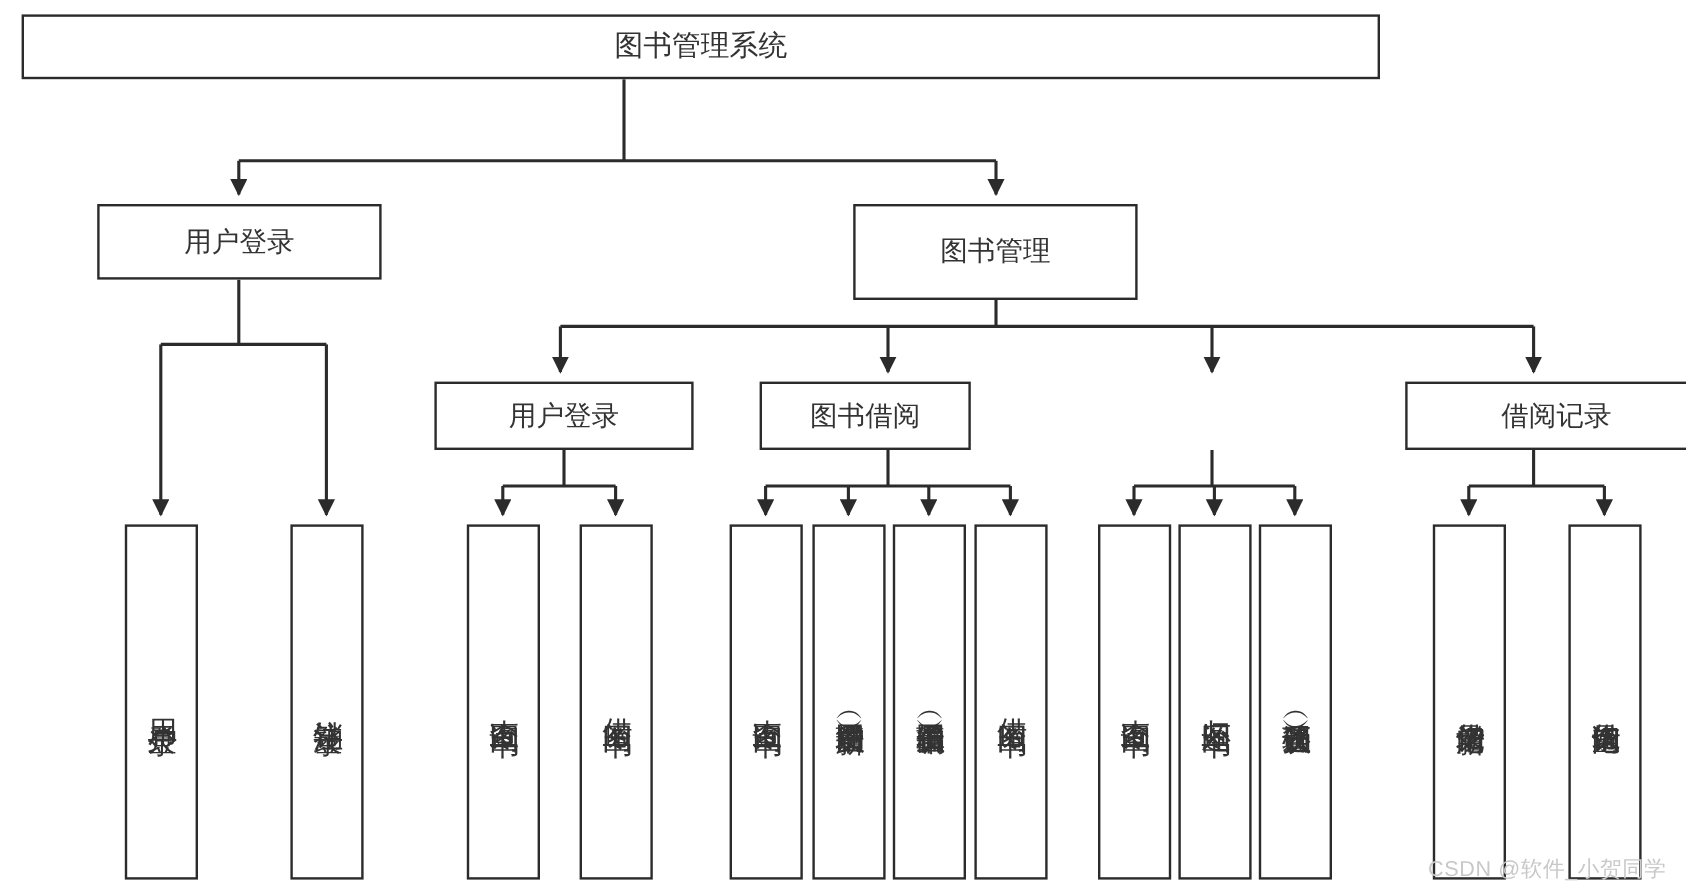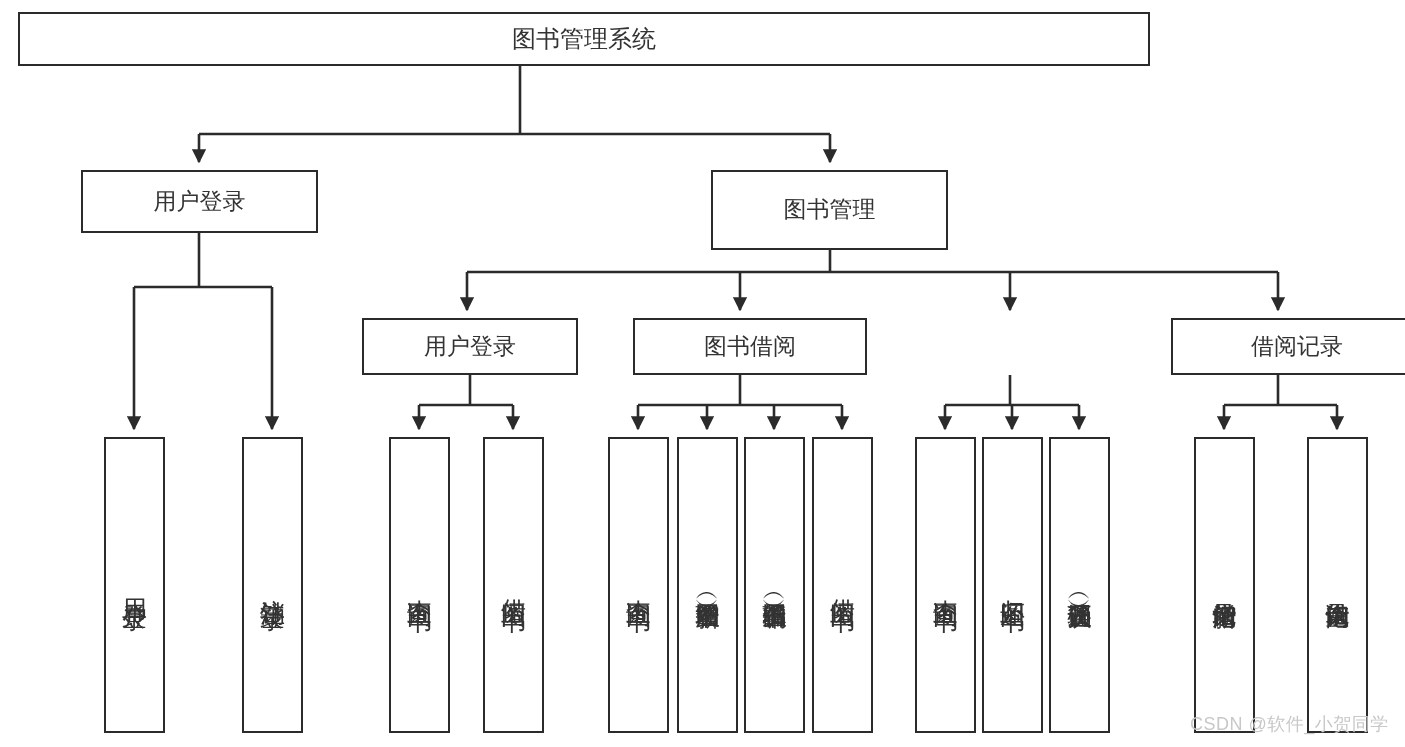--- a/index.html
+++ b/index.html
@@ -138,21 +138,21 @@
   </div>
 
   <div class="node horizontal" style="left:711px; top:170px; width:237px; height:80px;">
     <span class="node-label">图书管理</span>
   </div>
 
   <div class="node horizontal" style="left:362px; top:318px; width:216px; height:57px;">
     <span class="node-label">用户登录</span>
   </div>
 
-  <div class="node horizontal" style="left:633px; top:318px; width:234px; height:57px;">
+  <div class="node horizontal" style="left:633px; top:318px; width:176px; height:57px;">
     <span class="node-label">图书借阅</span>
   </div>
 
 
   <div class="node horizontal" style="left:1171px; top:318px; width:252px; height:57px;">
     <span class="node-label">借阅记录</span>
   </div>
 
   <div class="node vertical" style="left:104px; top:437px; width:61px; height:296px;">
     <span class="node-label">用户登录</span>

